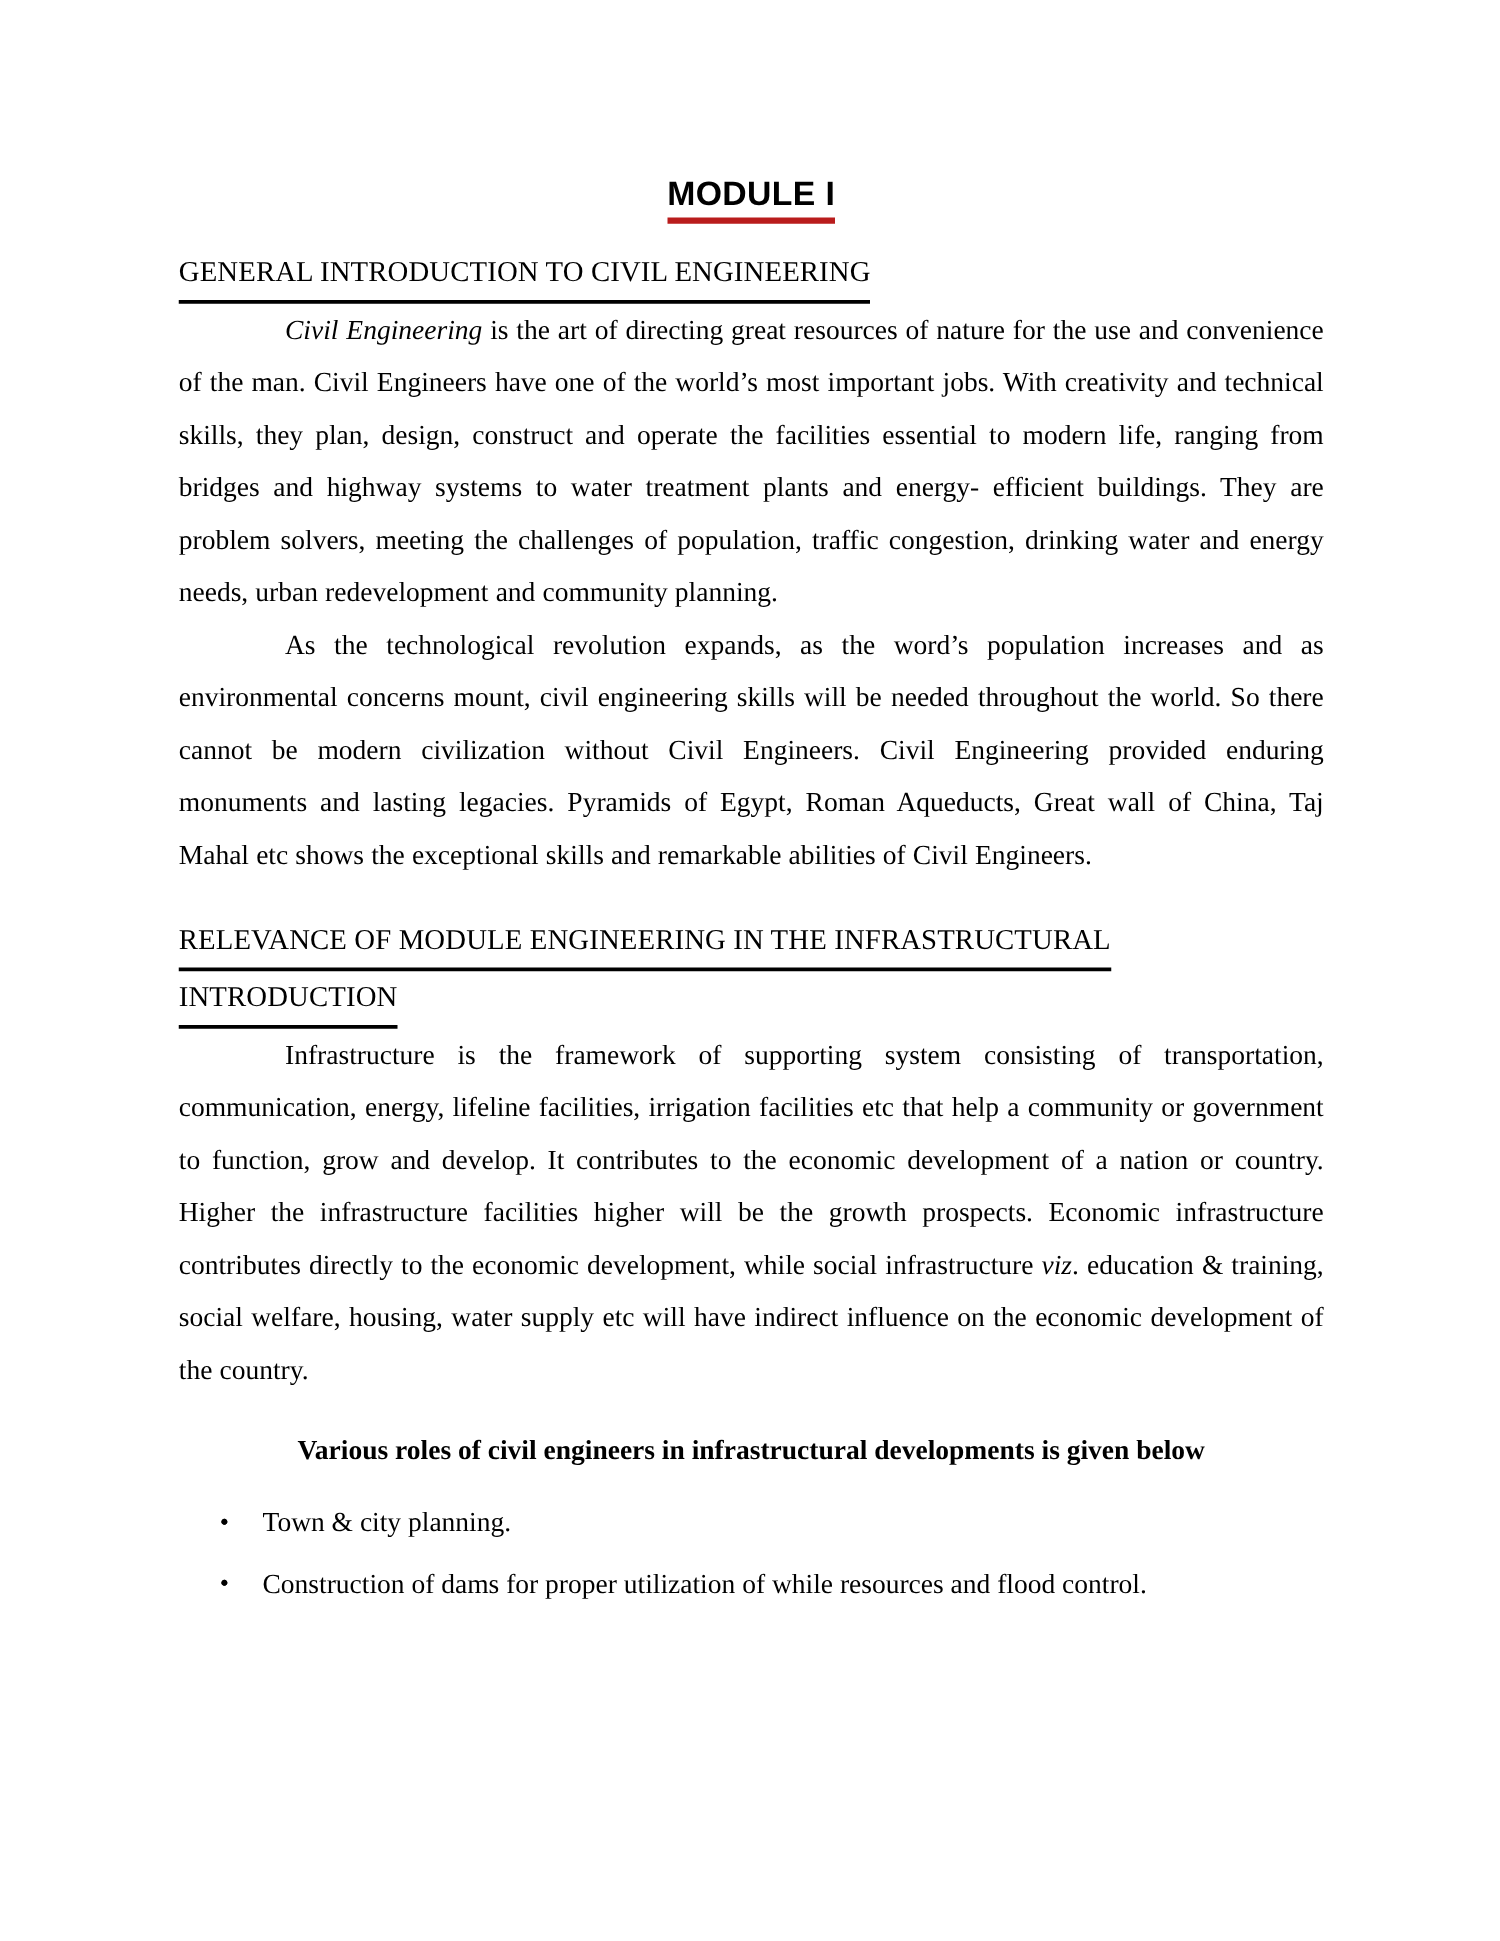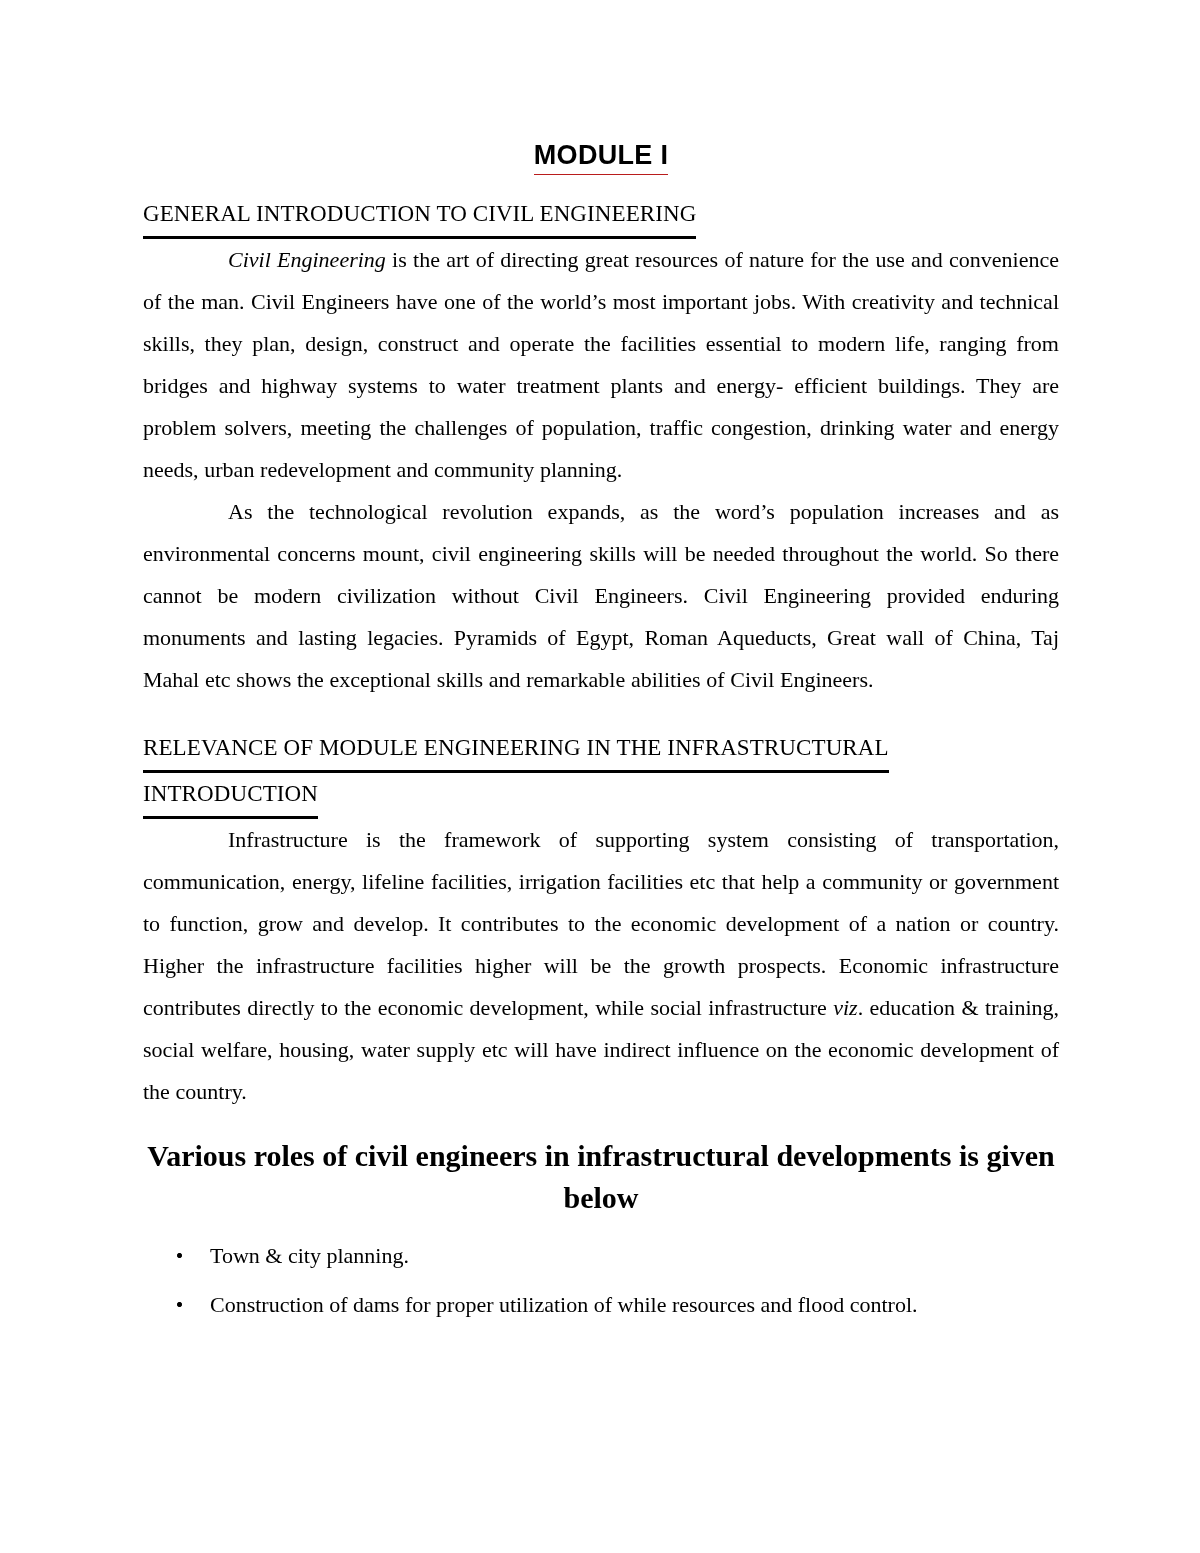--- a/index.html
+++ b/index.html
@@ -38,21 +38,21 @@
   .doc-title {
     font-family: "Liberation Sans", "DejaVu Sans", sans-serif;
     font-weight: bold;
     font-size: 27px;
     line-height: 34px;
     text-align: center;
     letter-spacing: 0.3px;
     margin: 0 0 18px 0;
   }
   .doc-title .u {
-    border-bottom: 1px solid #b91c1c;
+    border-bottom: 5px solid #b91c1c;
     padding-bottom: 2px;
     display: inline-block;
   }
 
   
   .section-heading {
     font-family: "Liberation Serif", "DejaVu Serif", serif;
     font-weight: normal;
     font-size: 23px;
     line-height: 42px;
@@ -82,21 +82,21 @@
     text-indent: 85px;
     word-spacing: 0.2px;
   }
   .para em {
     font-style: italic;
   }
 
   
   .bold-lead {
     font-weight: bold;
-    font-size: 30px;
+    font-size: 22px;
     line-height: 42px;
     text-align: center;
     margin: 22px 0 0 0;
   }
 
   
   .bullets {
     list-style: none;
     margin: 16px 0 0 0;
     padding: 0;

